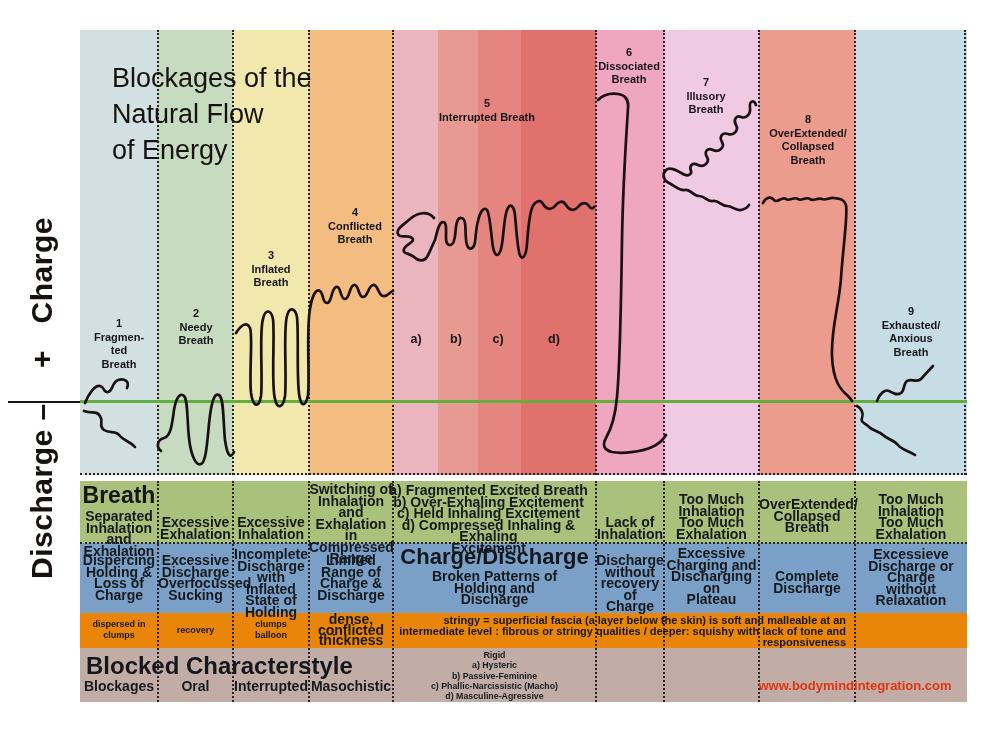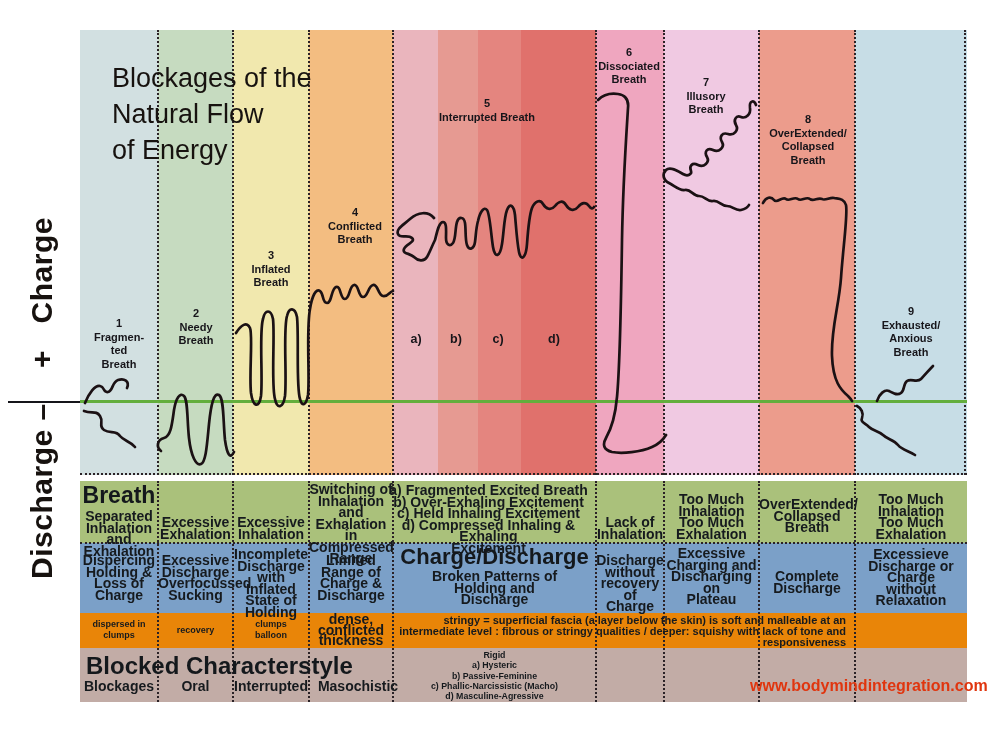--- a/index.html
+++ b/index.html
@@ -206,21 +206,21 @@
 conflicted
 thickness</div>
   <div class="cell" style="left:381px;top:615px;width:465px;font-size:11px;line-height:10.8px;text-align:right">stringy = superficial fascia (a layer below the skin) is soft and malleable at an
 intermediate level : fibrous or stringy qualities / deeper: squishy with lack of tone and
 responsiveness</div>
 
   <div class="cell hdr" style="left:86px;top:652px;font-size:24px;line-height:27px;white-space:nowrap;text-align:left">Blocked Characterstyle</div>
   <div class="cell" style="left:80px;top:681px;width:78px">Blockages</div>
   <div class="cell" style="left:158px;top:681px;width:75px">Oral</div>
   <div class="cell" style="left:233px;top:681px;width:76px">Interrupted</div>
-  <div class="cell" style="left:316px;top:681px;width:84px">Masochistic</div>
+  <div class="cell" style="left:309px;top:681px;width:84px">Masochistic</div>
   <div class="cell" style="left:393px;top:650px;width:203px;font-size:8.8px;line-height:10.3px">Rigid
 a)  Hysteric
 b)  Passive-Feminine
 c)  Phallic-Narcissistic (Macho)
 d)  Masculine-Agressive</div>
-  <div class="cell web" style="left: 750px; top: 680px; width: 210px; font-size: 16px; color: rgb(224, 53, 14);">www.bodymindintegration.com</div>
+  <div class="cell web" style="left: 750px; top: 680px; width: 210px; font-size: 13px; color: rgb(224, 53, 14);">www.bodymindintegration.com</div>
 
 </div>
 
 </body></html>

